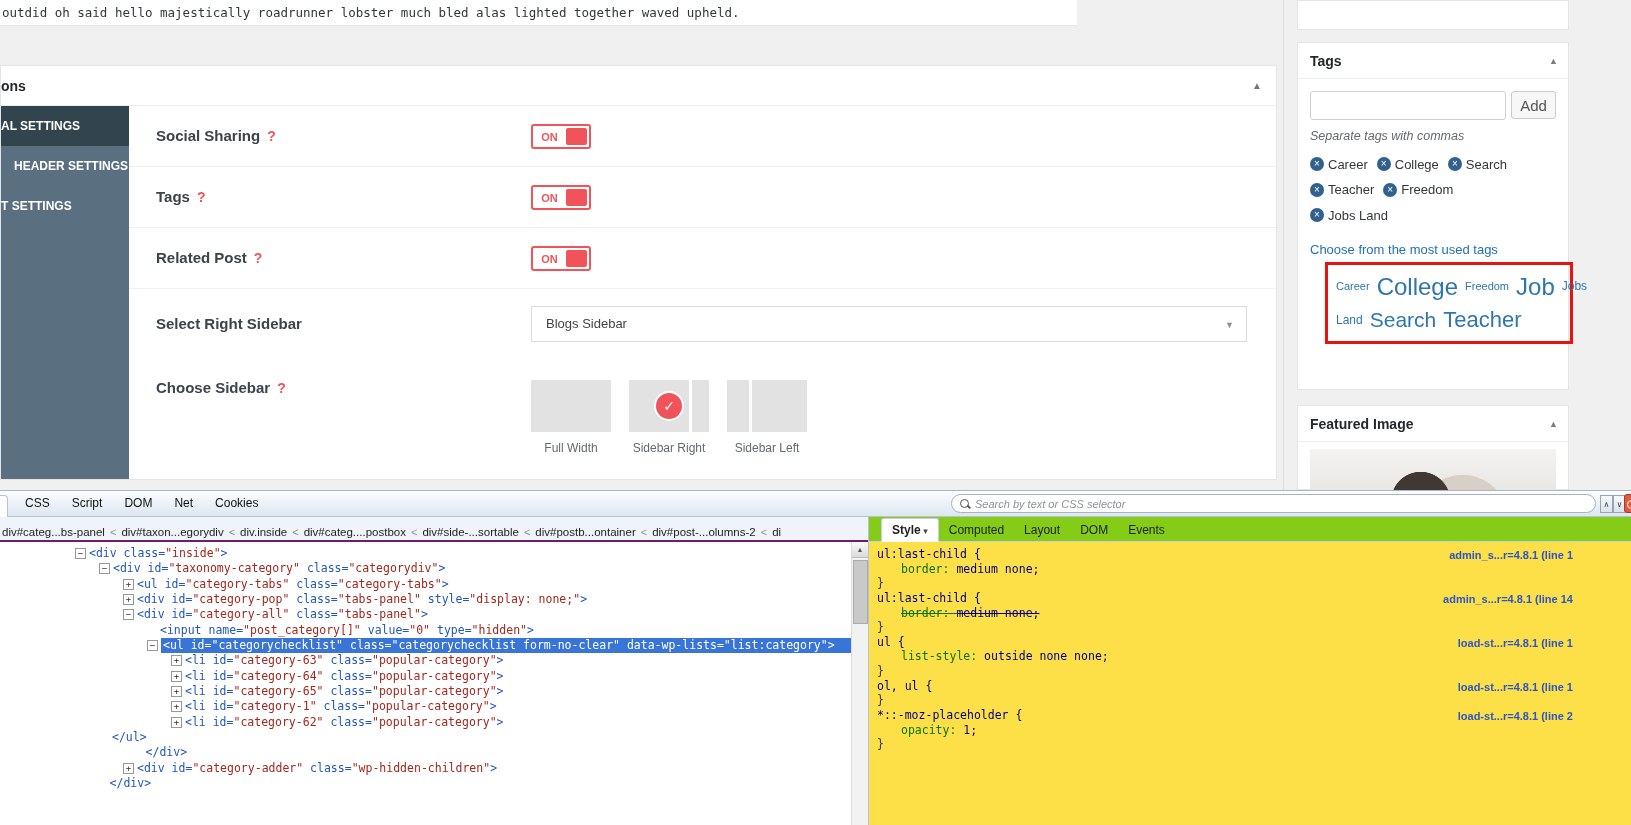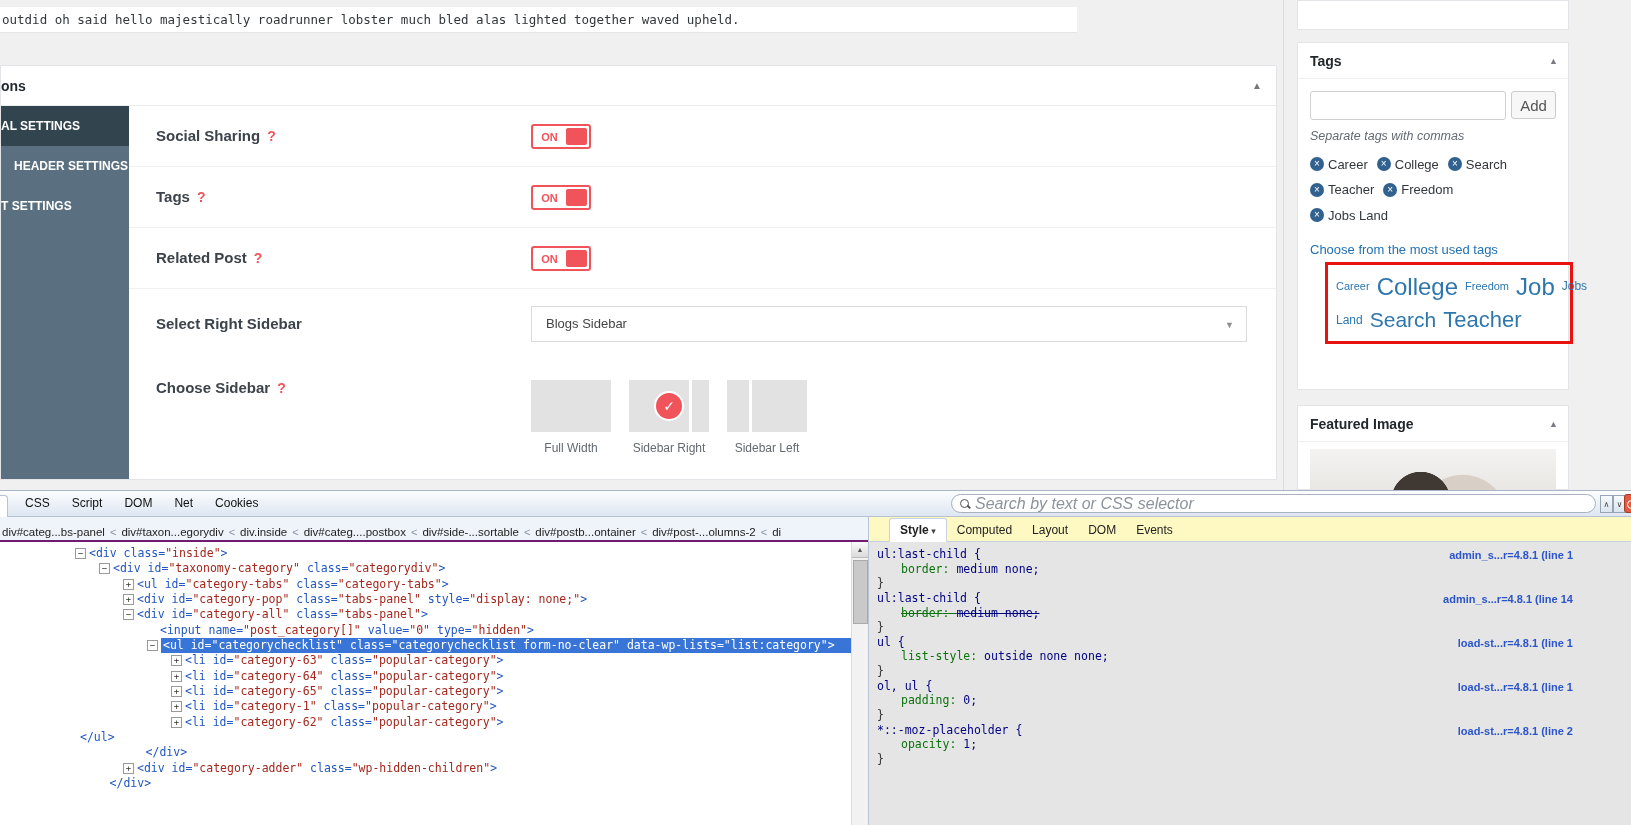--- a/index.html
+++ b/index.html
@@ -1,20 +1,20 @@
 <!DOCTYPE html>
 <html><head>
 <meta charset="utf-8">
 <style>
 *{margin:0;padding:0;box-sizing:border-box}
 body{font-family:"Liberation Sans",sans-serif;background:#fff}
 #screen{position:relative;width:1631px;height:825px;background:#f0f0f1;overflow:hidden}
 
 
-.editor-strip{position:absolute;left:0;top:7px;width:1077px;height:26px;background:#fff;border-bottom:1px solid #e5e5e5}
+.editor-strip{position:absolute;left:0;top:0;width:1077px;height:26px;background:#fff;border-bottom:1px solid #e5e5e5}
 .editor-strip span{display:block;padding:5px 0 0 2px;font-family:"DejaVu Sans Mono",monospace;font-size:12.5px;color:#32373c}
 .status-bar{position:absolute;left:0;top:27px;width:1277px;height:24px;background:#f9f9f9;border-bottom:1px solid #e0e0e0}
 .wordcount{position:absolute;left:3px;top:5px;font-size:12px;color:#555d66}
 .lastedited{position:absolute;right:10px;top:5px;font-size:12px;color:#3c434a}
 
 
 .options-panel{position:absolute;left:0;top:65px;width:1277px;height:415px;background:#fff;border:1px solid #e2e4e7}
 .op-header{position:relative;height:40px;border-bottom:1px solid #ececec}
 .op-title{position:absolute;left:0;top:12px;font-size:14px;font-weight:bold;color:#23282d}
 .op-toggle{position:absolute;right:14px;top:14px;font-size:10px;color:#72777c;cursor:pointer}
@@ -73,45 +73,45 @@
 
 .devtools{position:absolute;left:0;top:490px;width:1631px;height:335px;background:#fff;border-top:1px solid #aab6c8}
 .dt-toolbar{position:absolute;left:0;top:0;width:100%;height:26px;background:linear-gradient(#fcfdfe,#dde6f2);border-bottom:1px solid #b7c2d4}
 .dt-tab-partial{position:absolute;left:-8px;top:4px;width:16px;height:22px;background:#fff;border:1px solid #b7c2d4;border-bottom:none;border-radius:0 4px 0 0}
 .dt-tabs{position:absolute;left:14px;top:0;height:26px;display:flex}
 .dt-tab{padding:5px 11px;font-size:12px;color:#111;cursor:pointer}
 .dt-search{position:absolute;left:951px;top:3px;width:645px;height:19px;background:#fff;border:1px solid #a9b2bf;border-radius:10px;display:flex;align-items:center}
 .mag{position:relative;width:12px;height:12px;margin:0 4px 0 7px;flex:none}
 .mag::before{content:"";position:absolute;left:1px;top:1px;width:7px;height:7px;border:1.5px solid #555;border-radius:50%}
 .mag::after{content:"";position:absolute;left:8px;top:8px;width:4px;height:1.5px;background:#555;transform:rotate(45deg)}
-.dt-search input{flex:1;border:none;outline:none;font-size:16px;font-style:italic;color:#333;background:transparent;font-family:"Liberation Sans",sans-serif}
+.dt-search input{flex:1;border:none;outline:none;font-size:11px;font-style:italic;color:#333;background:transparent;font-family:"Liberation Sans",sans-serif}
 .dt-search input::placeholder{color:#8d939c;font-style:italic}
 .dt-btn{position:absolute;top:4px;width:13px;height:18px;border:1px solid #98a3b3;background:linear-gradient(#f7fafd,#dce4ef);font-size:8px;color:#444;text-align:center;line-height:15px;cursor:pointer;padding:0}
 .dt-red{position:absolute;left:1624px;top:3px;width:14px;height:19px;background:#e4593f;border:1px solid #a53a28;border-radius:3px;cursor:pointer}
 .dt-red::after{content:"";position:absolute;left:2px;top:5px;width:7px;height:7px;border:1.5px solid #fff;border-radius:50%}
 .dt-crumbbar{position:absolute;left:0;top:26px;width:868px;height:25px;background:#eff4fb;border-bottom:2px solid #701a75;overflow:hidden}
 #crumbs{padding:5px 0 0 2px;white-space:nowrap}
 .crumb{font-size:11.5px;color:#1d1d1d;cursor:pointer}
 .crumb-sep{color:#8a93a3;margin:0 5px;font-size:11px}
-.dt-sidetabs{position:absolute;left:868px;top:26px;right:0;height:25px;background:#fef9c3;border-bottom:1px solid #c6d0e2;border-left:1px solid #b7c2d4;padding-left:20px}
+.dt-sidetabs{position:absolute;left:868px;top:26px;right:0;height:25px;background:#84cc16;border-bottom:1px solid #c6d0e2;border-left:1px solid #b7c2d4;padding-left:12px}
 .side-tab{display:inline-block;padding:5px 10px 4px;font-size:12px;color:#222;cursor:pointer;position:relative;top:1px}
 .side-tab.active{background:#fff;border:1px solid #c6d0e2;border-bottom:1px solid #fff;border-radius:3px 3px 0 0;font-weight:bold;padding:4px 10px}
 .caret{font-size:9px;color:#444;font-weight:normal}
 .dt-tree{position:absolute;left:0;top:51px;width:851px;bottom:0;background:#fff;overflow:hidden;font-family:"DejaVu Sans Mono",monospace;font-size:11.5px;padding-top:4px}
 .tline{display:flex;height:15.35px;line-height:15.3px;align-items:flex-start}
 .tline span{white-space:pre}
 .pm{flex:none;width:11px;height:11px;border:1px solid #999;background:#fff;margin:2px 3px 0 0;font-size:9px;line-height:9px;text-align:center;color:#333;cursor:pointer;white-space:normal}
 .tk-t{color:#2257bf}
 .tk-v{color:#a3281e}
 .hlwrap{flex:1;background:#3875d6;padding-left:2px}
 .hlwrap .tk-t,.hlwrap .tk-v{color:#fff}
 .dt-scrollbar{position:absolute;left:851px;top:51px;width:17px;bottom:0;background:#f2f2f2;border-left:1px solid #dcdcdc}
 .sb-up{height:16px;background:linear-gradient(#fbfbfb,#dadada);border-bottom:1px solid #bbb;font-size:7px;color:#555;text-align:center;line-height:15px;cursor:pointer}
 .sb-thumb{position:absolute;left:1px;top:18px;width:15px;height:64px;background:#c9c9c9;border:1px solid #aaa}
-.dt-style{position:absolute;left:868px;top:51px;right:0;bottom:0;background:#e5e5e5;border-left:1px solid #b7c2d4;font-family:"DejaVu Sans Mono",monospace;font-size:11.5px;padding:5px 0 12px 8px;overflow:hidden}
+.dt-style{position:absolute;left:868px;top:51px;right:0;bottom:0;background:#fde047;border-left:1px solid #b7c2d4;font-family:"DejaVu Sans Mono",monospace;font-size:11.5px;padding:5px 0 12px 8px;overflow:hidden}
 .cline{height:14.65px;line-height:14.6px;white-space:pre}
 .sel-line{position:relative}
 .csel{color:#000080}
 .cline.prop{padding-left:24px}
 .pname,.pcolon{color:#0b720b}
 .pval{color:#000080}
 .struck span{text-decoration:line-through}
 .cbrace{color:#333}
 .src-link{position:absolute;right:58px;top:1px;font-family:"Liberation Sans",sans-serif;font-size:11px;font-weight:bold;color:#2b55c8;cursor:pointer;text-decoration:none}
 </style>
@@ -304,21 +304,21 @@
           <span class="tokwrap"><span class="tk-t">&lt;li id=</span><span class="tk-v">"category-65"</span><span class="tk-t"> class=</span><span class="tk-v">"popular-category"</span><span class="tk-t">&gt;</span></span>
         </div>
         <div class="tline" style="padding-left: 171px;">
           <span class="pm">+</span>
           <span class="tokwrap"><span class="tk-t">&lt;li id=</span><span class="tk-v">"category-1"</span><span class="tk-t"> class=</span><span class="tk-v">"popular-category"</span><span class="tk-t">&gt;</span></span>
         </div>
         <div class="tline" style="padding-left: 171px;">
           <span class="pm">+</span>
           <span class="tokwrap"><span class="tk-t">&lt;li id=</span><span class="tk-v">"category-62"</span><span class="tk-t"> class=</span><span class="tk-v">"popular-category"</span><span class="tk-t">&gt;</span></span>
         </div>
-        <div class="tline" style="padding-left: 80px;">
+        <div class="tline" style="padding-left: 112px;">
           <span class="tokwrap"><span class="tk-t">&lt;/ul&gt;</span></span>
         </div>
         <div class="tline" style="padding-left: 145.6px;">
           <span class="tokwrap"><span class="tk-t">&lt;/div&gt;</span></span>
         </div>
         <div class="tline" style="padding-left: 123px;">
           <span class="pm">+</span>
           <span class="tokwrap"><span class="tk-t">&lt;div id=</span><span class="tk-v">"category-adder"</span><span class="tk-t"> class=</span><span class="tk-v">"wp-hidden-children"</span><span class="tk-t">&gt;</span></span>
         </div>
         <div class="tline" style="padding-left: 109.6px;">
@@ -340,21 +340,20 @@
           <div class="cline prop struck"><span class="pname">border</span><span class="pcolon">: </span><span class="pval">medium none;</span></div>
           <div class="cline cbrace">}</div>
         </div>
         <div class="crule">
           <div class="cline sel-line"><span class="csel">ul {</span><a class="src-link">load-st...r=4.8.1 (line 1</a></div>
           <div class="cline prop"><span class="pname">list-style</span><span class="pcolon">: </span><span class="pval">outside none none;</span></div>
           <div class="cline cbrace">}</div>
         </div>
         <div class="crule">
           <div class="cline sel-line"><span class="csel">ol, ul {</span><a class="src-link">load-st...r=4.8.1 (line 1</a></div>
-          <div class="cline prop"><span class="pname">padding</span><span class="pcolon">: </span><span class="pval">0;</span></div>
           <div class="cline cbrace">}</div>
         </div>
         <div class="crule">
           <div class="cline sel-line"><span class="csel">*::-moz-placeholder {</span><a class="src-link">load-st...r=4.8.1 (line 2</a></div>
           <div class="cline prop"><span class="pname">opacity</span><span class="pcolon">: </span><span class="pval">1;</span></div>
           <div class="cline cbrace">}</div>
         </div>
       </div>
   </div>
 

